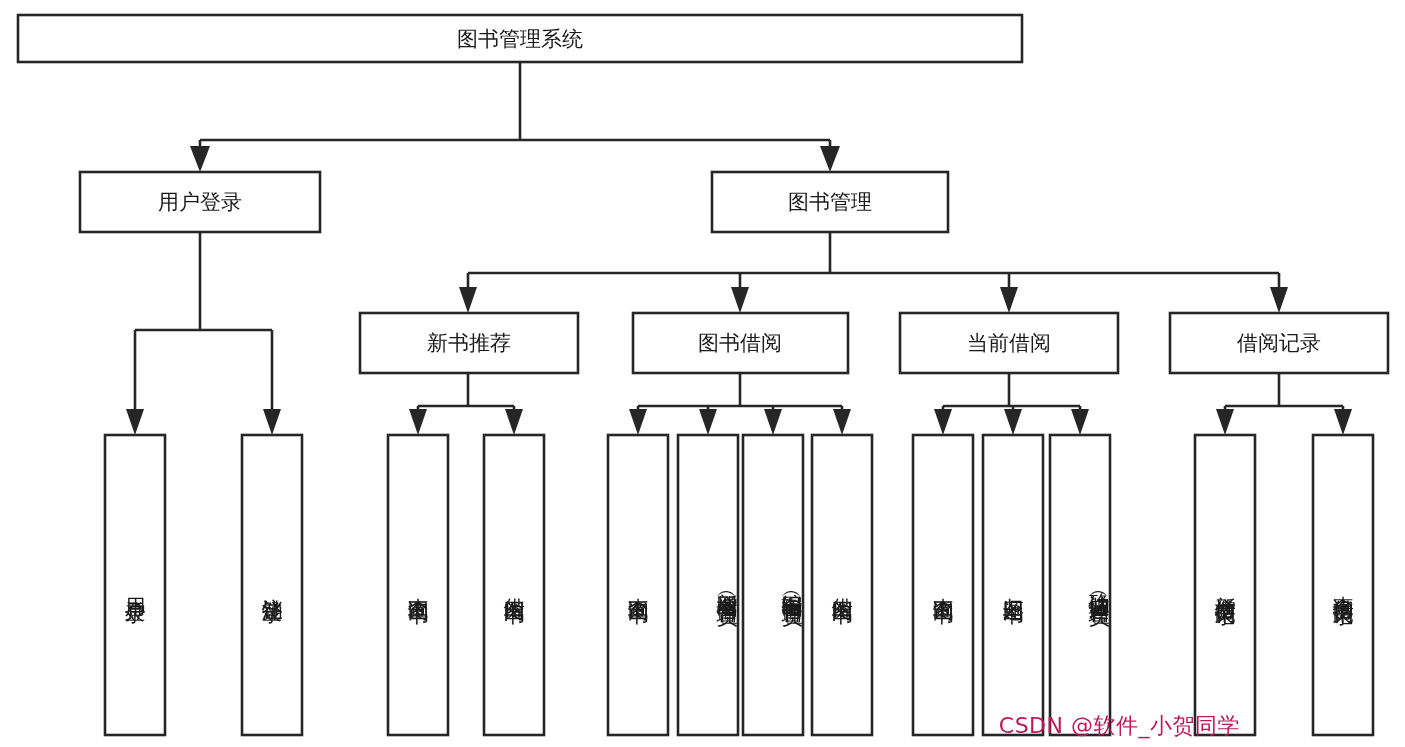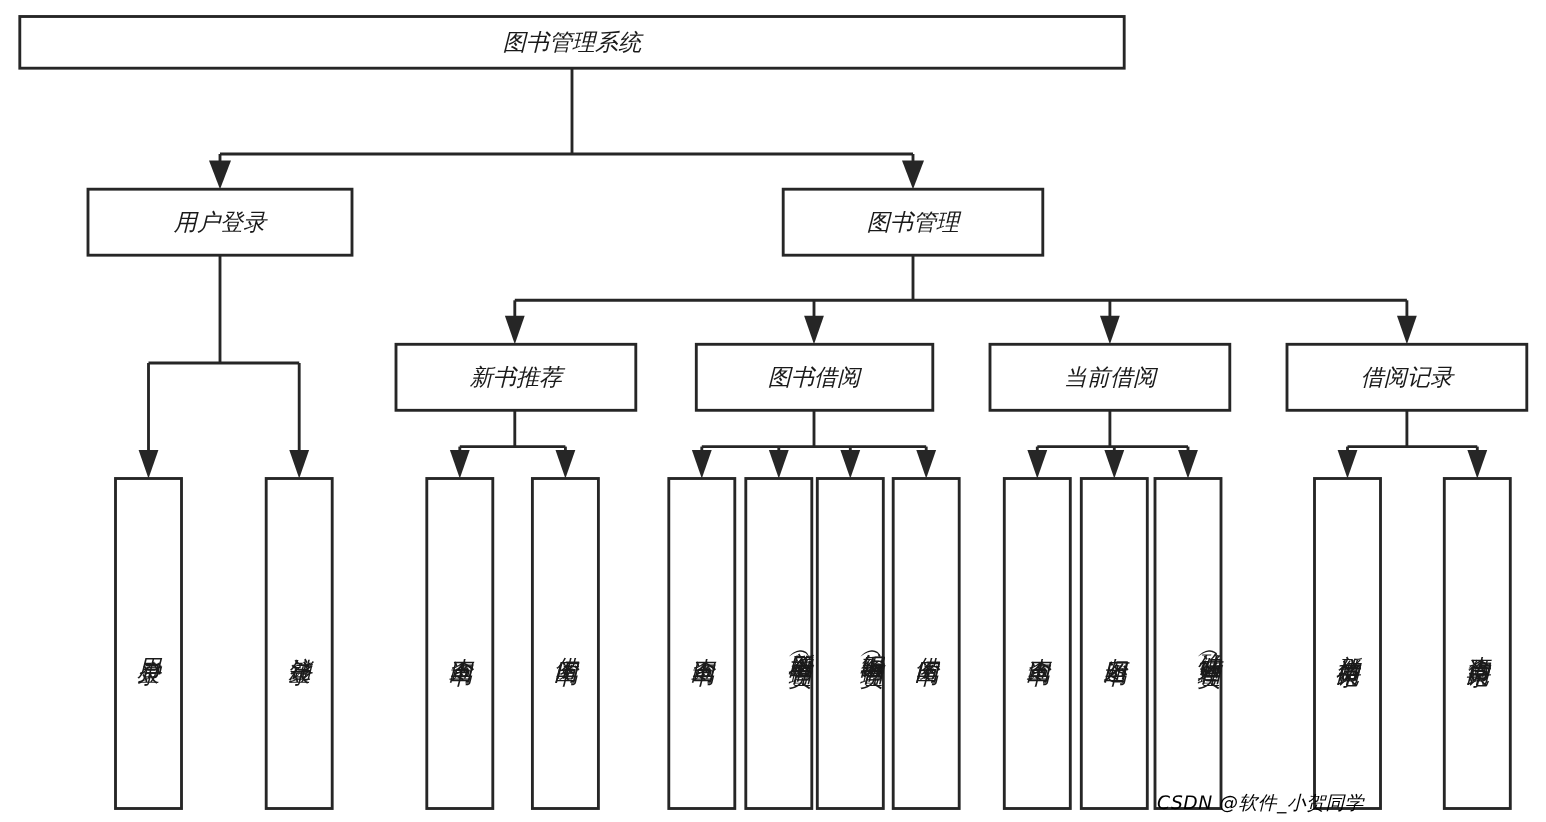--- a/index.html
+++ b/index.html
@@ -12,21 +12,20 @@
     width: 1405px;
     height: 747px;
     font-family: "DejaVu Sans", "Liberation Sans", sans-serif;
     overflow: hidden;
   }
   #chart-root {
     position: relative;
     width: 1252px;
     height: 747px;
     background: #ffffff;
-    font-style: italic;
   }
   svg#flow-svg {
     position: absolute;
     top: 0;
     left: 0;
     width: 1405px;
     height: 747px;
     display: block;
   }
   .node-box {
@@ -67,22 +66,22 @@
     letter-spacing: 2px;
     white-space: nowrap;
     text-align: center;
     pointer-events: none;
   }
   .watermark {
     position: absolute;
     right: 12px;
     bottom: 6px;
     font-family: "DejaVu Sans", "Liberation Sans", sans-serif;
-    font-size: 17px;
-    color: #000000;
+    font-size: 22px;
+    color: #be185d;
     letter-spacing: 0.5px;
     white-space: nowrap;
     user-select: none;
   }
 </style>
 </head>
 <body>
 
 <div id="chart-root">
 

